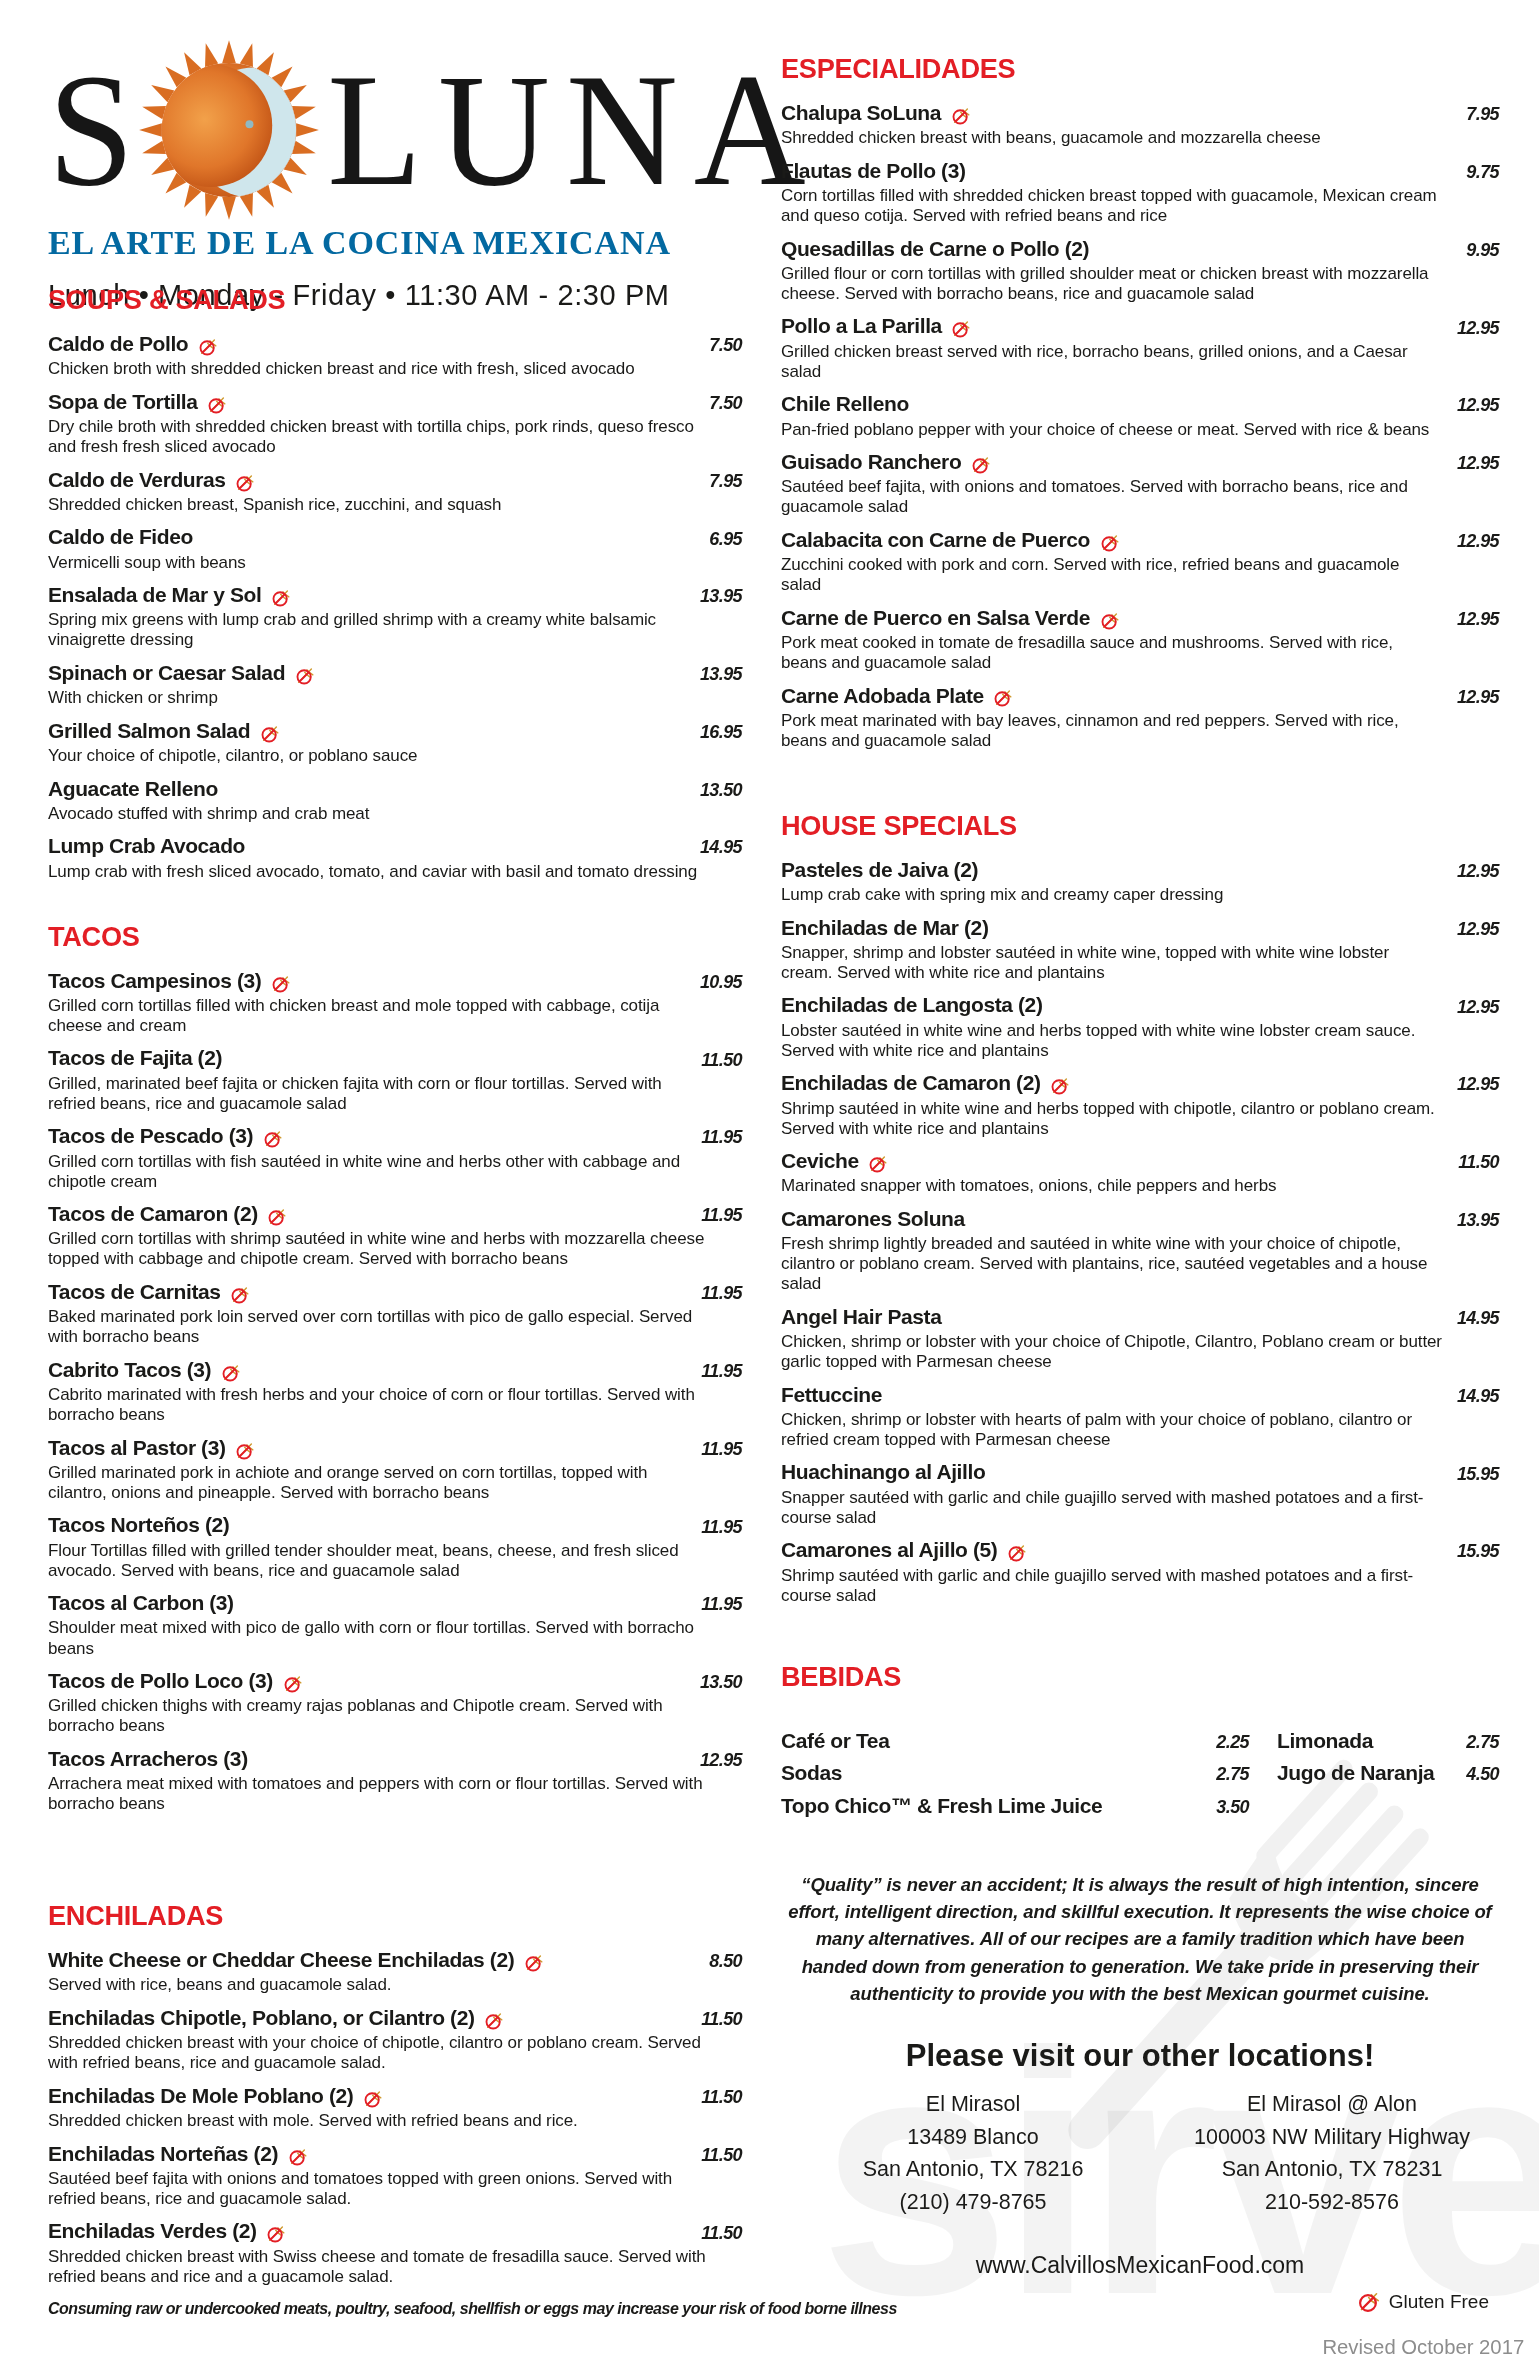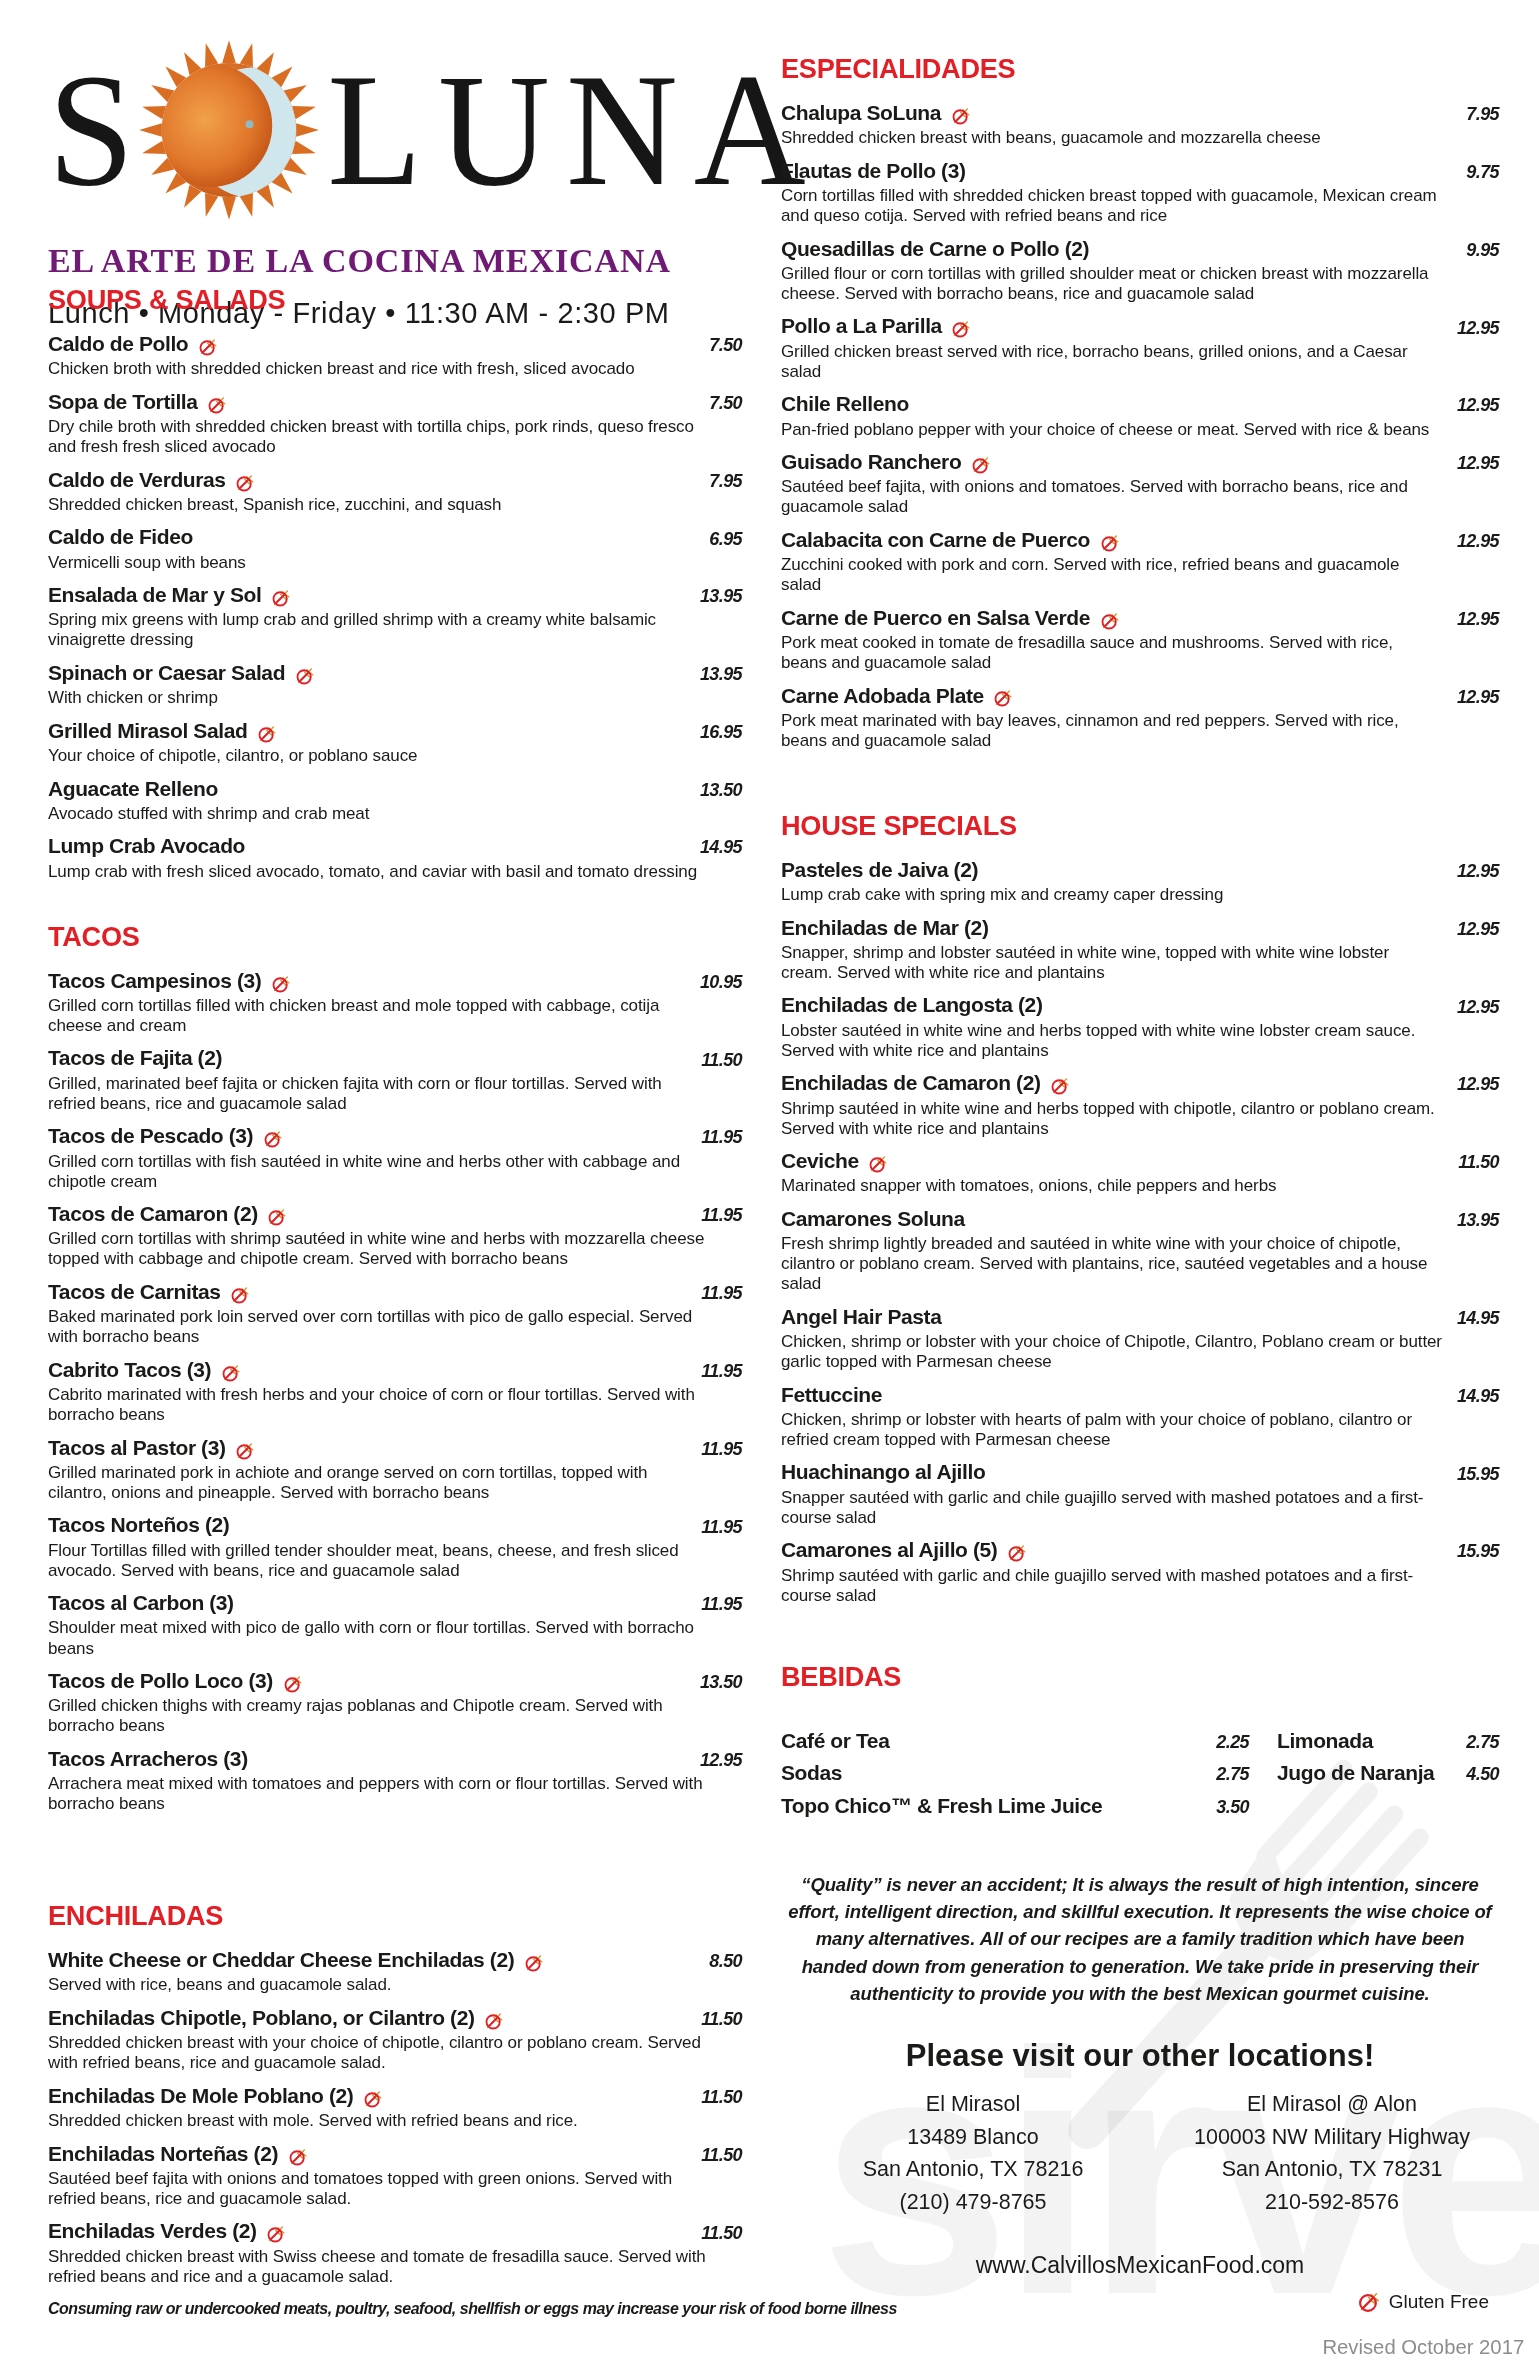--- a/index.html
+++ b/index.html
@@ -14,21 +14,21 @@
   .wm-fork { position:absolute; left:1083px; top:1736px; opacity:0.05; transform:rotate(42deg); }
 
   
   .header { position:absolute; left:48px; top:39px; width:708px; }
   .logo-row { display:flex; align-items:center; }
   .logo-letter { font-family:"Liberation Serif", serif; font-size:155px; line-height:1;
                  font-weight:400; color:#161616; transform:scaleY(1.04); }
   .logo-rest { letter-spacing:16px; margin-left:6.2px; }
   .sun { width:182px; height:182px; margin:0 1.2px 0 3.7px; flex:none; }
   .tagline { font-family:"Liberation Serif", serif; font-weight:700; font-size:34px;
-             letter-spacing:0.9px; margin-top:21px; white-space:nowrap; color:#701a75; }
+             letter-spacing:0.9px; margin-top:3px; white-space:nowrap; color:#0369a1; }
   .hours { font-size:29px; margin-top:17px; letter-spacing:0.6px; white-space:nowrap; }
 
   
   .col { position:absolute; }
   .col-left  { left:48px;  top:284px; width:694px; }
   .col-right { left:781px; top:53px;  width:718px; }
 
   .section-title { color:var(--accent); font-size:28px; font-weight:700; letter-spacing:-0.3px;
                    margin:0 0 16px 0; transform:scaleX(0.97); transform-origin:left; }
   .sec-tacos { margin-top:39px; }
@@ -233,21 +233,21 @@
   <circle cx="17.5" cy="20.5" r="11.5" fill="none" stroke="#e31e25" stroke-width="3.2"></circle>
   <path d="M9.5 28.5 L25.5 12.5" stroke="#e31e25" stroke-width="3.2"></path>
 </svg>
               </span>
               <span class="item-price">13.95</span>
             </div>
             <p class="item-desc">With chicken or shrimp</p>
           </div>
           <div class="menu-item">
             <div class="item-head">
-              <span class="item-name">Grilled Mirasol Salad</span>
+              <span class="item-name">Grilled Salmon Salad</span>
               <span class="gf">
                 <svg viewBox="0 0 38 38">
   <g stroke="#cf9a2e" stroke-width="2.4" fill="none" stroke-linecap="round">
     <path d="M8 30 L30 7"></path>
     <path d="M22.5 8.5 l4.5 5 M27 13 l5.5 4 M18.5 12.5 l4.5 5 M23 17.5 l5.5 4"></path>
   </g>
   <circle cx="17.5" cy="20.5" r="11.5" fill="none" stroke="#e31e25" stroke-width="3.2"></circle>
   <path d="M9.5 28.5 L25.5 12.5" stroke="#e31e25" stroke-width="3.2"></path>
 </svg>
               </span>

